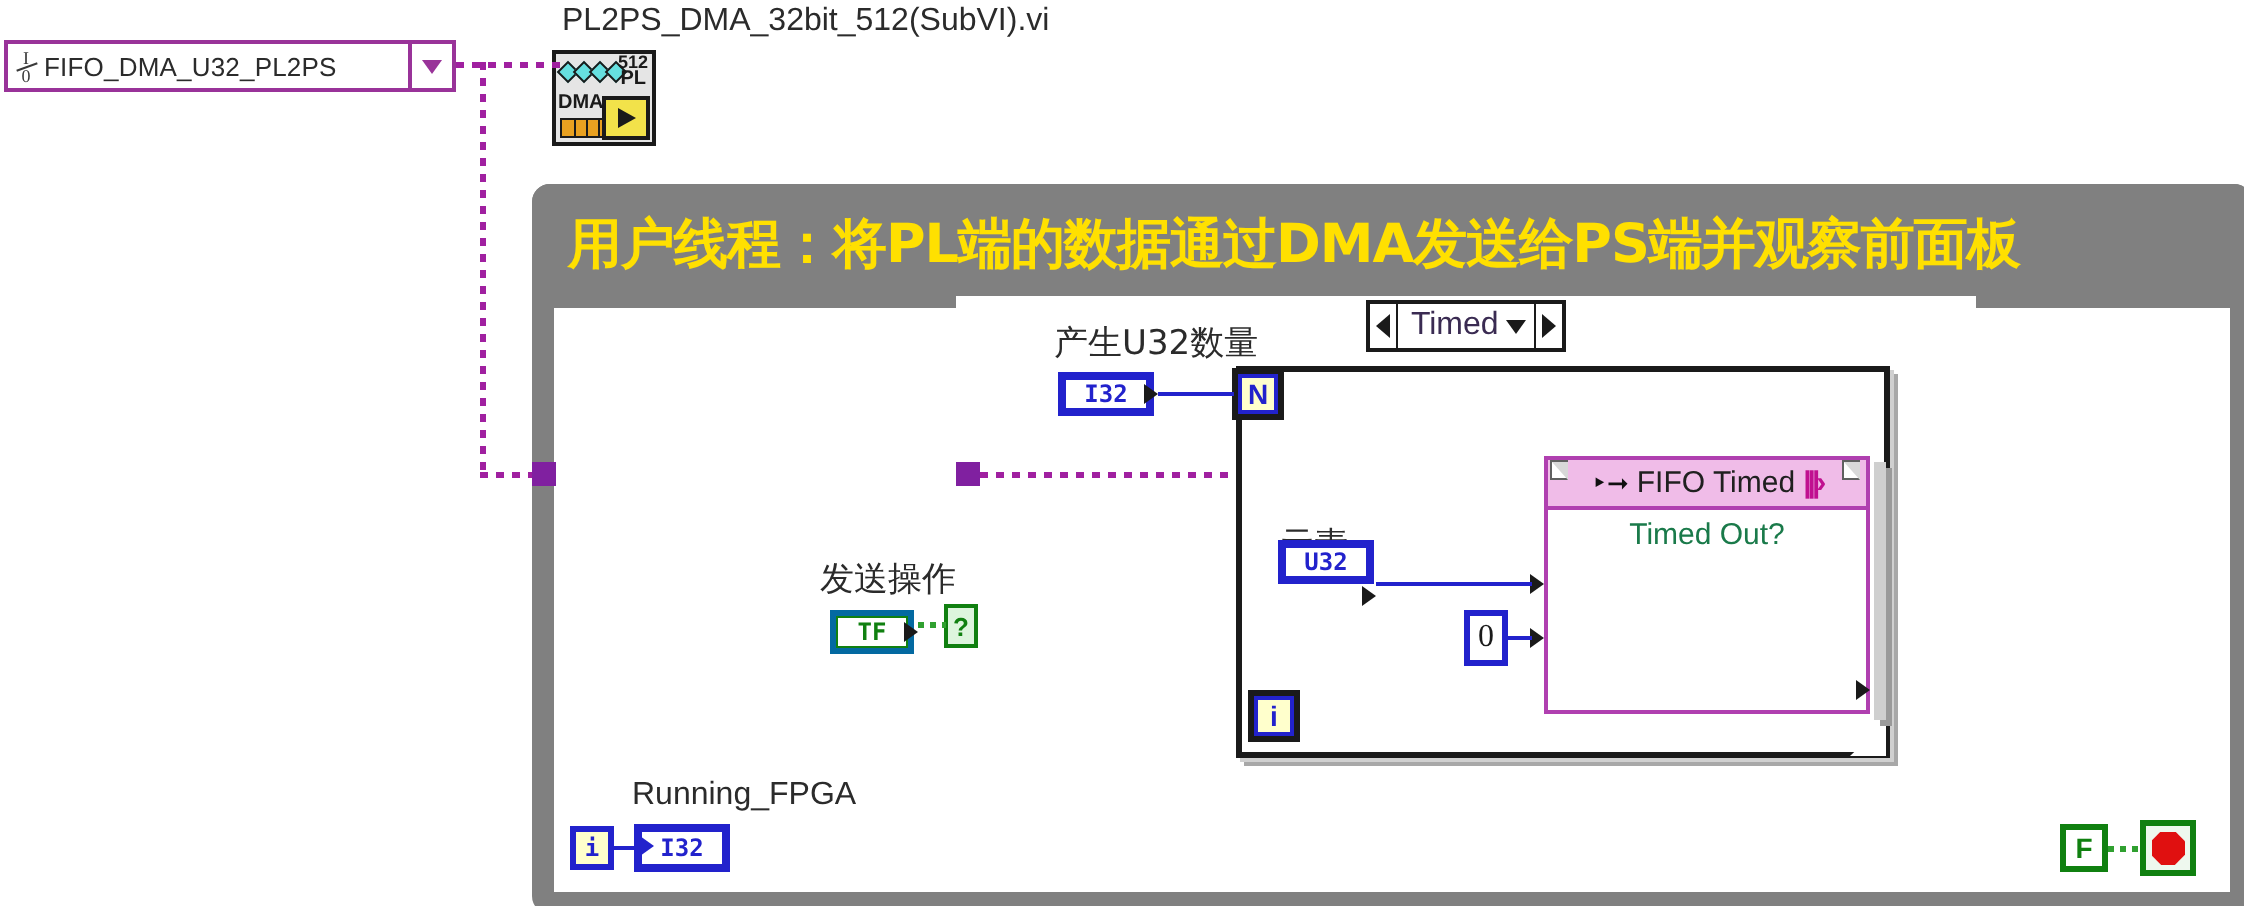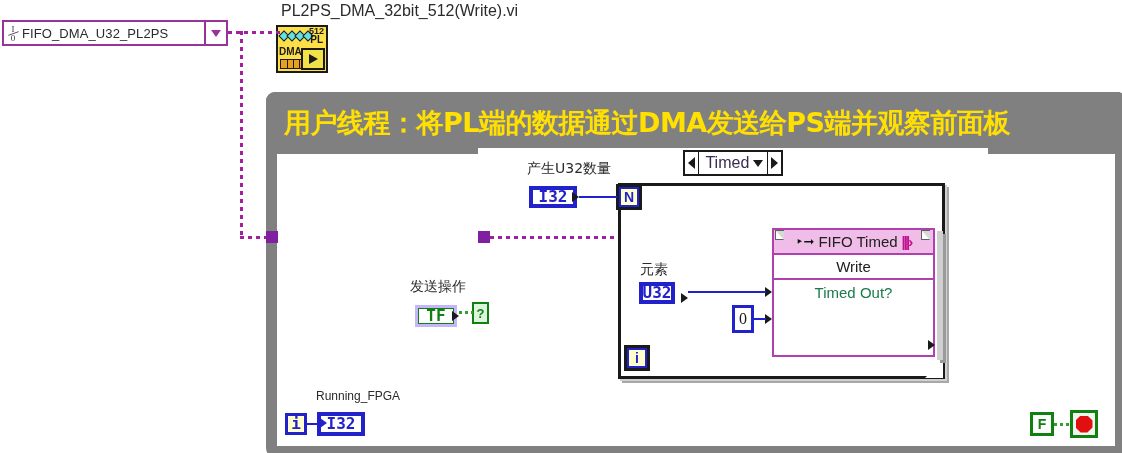--- a/index.html
+++ b/index.html
@@ -38,21 +38,21 @@
   }
 
   
   #subvi-title{
     left:281px;top:2px;font-size:16px;color:#2b2b2b;white-space:nowrap;
   }
 
   
   #dma-icon{
     left:276px;top:25px;width:52px;height:48px;
-    border:2px solid #1a1a1a;background:#fde047;box-sizing:border-box;
+    border:2px solid #1a1a1a;background:#e5e5e5;box-sizing:border-box;
   }
   #dma-icon .inner{position:relative;width:100%;height:100%;}
   #dma-icon .n512{position:absolute;right:2px;top:0px;font-size:9px;color:#1a1a1a;font-weight:bold;line-height:9px;}
   #dma-icon .pl{position:absolute;right:3px;top:8px;font-size:10px;color:#1a1a1a;font-weight:bold;line-height:10px;}
   #dma-icon .dma{position:absolute;left:1px;top:20px;font-size:10px;color:#1a1a1a;font-weight:bold;line-height:10px;}
   #dma-icon .dia{position:absolute;width:8px;height:8px;background:#66e0e0;border:1px solid #1a1a1a;transform:rotate(45deg);box-sizing:border-box;}
   #dma-icon .d1{left:2px;top:5px;}
   #dma-icon .d2{left:10px;top:5px;}
   #dma-icon .d3{left:18px;top:5px;}
   #dma-icon .d4{left:26px;top:5px;}
@@ -199,34 +199,34 @@
   }
   .term-arrow-out{
     position:absolute;width:0;height:0;
     border-top:5px solid transparent;border-bottom:5px solid transparent;
     border-left:7px solid #1a1a1a;
   }
 
   
   .term{
     position:absolute;box-sizing:border-box;display:flex;align-items:center;
-    justify-content:center;font-size:16px;font-weight:bold;line-height:12px;
+    justify-content:center;font-size:12px;font-weight:bold;line-height:12px;
     font-family:"DejaVu Sans Mono","Liberation Mono",monospace;
   }
   .term.ctrl-i32{
     border:3px solid #2222cc;background:#ffffff;color:#2222cc;
   }
   .term.ctrl-u32{
     border:3px solid #2222cc;background:#ffffff;color:#2222cc;
   }
   .term.ind-i32{
     border:3px solid #2222cc;background:#ffffff;color:#2222cc;
   }
   .term.ctrl-tf{
-    border:3px solid #c4b5fd;background:#ffffff;color:#108010;
+    border:3px solid #0369a1;background:#ffffff;color:#108010;
   }
   .term .inner-line{
     border:1px solid #2222cc;width:100%;height:100%;box-sizing:border-box;
     display:flex;align-items:center;justify-content:center;
   }
   .term.ctrl-tf .inner-line{border-color:#108010;}
   .tri-out{
     position:absolute;width:0;height:0;
     border-top:5px solid transparent;border-bottom:5px solid transparent;
     border-left:7px solid #1a1a1a;
@@ -250,22 +250,22 @@
     left:1070px;top:410px;width:28px;height:28px;
     border:3px solid #108010;background:#eef8ee;box-sizing:border-box;
     display:flex;align-items:center;justify-content:center;
   }
   #stop-term .oct{
     width:17px;height:17px;background:#e01010;
     clip-path:polygon(30% 0,70% 0,100% 30%,100% 70%,70% 100%,30% 100%,0 70%,0 30%);
   }
 
   
-  .lbl{position:absolute;font-size:12px;color:#2b2b2b;white-space:nowrap;}
-  .lbl-cn{font-family:"DejaVu Sans","Liberation Sans",sans-serif;font-size:14px;}
+  .lbl{position:absolute;font-size:16px;color:#2b2b2b;white-space:nowrap;}
+  .lbl-cn{font-family:"DejaVu Sans","Liberation Sans",sans-serif;font-size:17px;}
 
   
   .wire{position:absolute;background:#2222cc;}
   .wire-h{height:2px;}
   .junction{position:absolute;width:12px;height:12px;background:#8020a0;}
 
   .dotted-green{
     position:absolute;height:3px;
     background-image:linear-gradient(90deg,#30a030 0 3px,transparent 3px 6px);
     background-size:6px 3px;
@@ -291,21 +291,21 @@
         <div class="bar"></div>
         <b>0</b>
       </div>
   </div>
   <div class="label">FIFO_DMA_U32_PL2PS</div>
   <div class="dd">
     <div class="tri"></div>
   </div>
 </div>
 
-<div class="abs" id="subvi-title">PL2PS_DMA_32bit_512(Write).vi</div>
+<div class="abs" id="subvi-title">PL2PS_DMA_32bit_512(SubVI).vi</div>
 
 <div class="abs" id="dma-icon">
   <div class="inner">
     <div class="dia d1"></div>
     <div class="dia d2"></div>
     <div class="dia d3"></div>
     <div class="dia d4"></div>
     <div class="n512">512</div>
     <div class="pl">PL</div>
     <div class="dma">DMA</div>
@@ -364,21 +364,20 @@
 </div>
 
 <div class="abs" id="fifo-node-sh1"></div>
 <div class="abs" id="fifo-node-sh2"></div>
 <div class="abs" id="fifo-node">
   <div class="hdr">
     <span class="arrowin">‣➞</span>
     <span>FIFO Timed</span>
     <span class="bars">|||›</span>
   </div>
-  <div class="row r-write">Write</div>
   <div class="row r-timedout last">Timed Out?</div>
 </div>
 <div class="dogear abs" style="left:775px;top:230px;"></div>
 <div class="dogear abs" style="left:921px;top:230px;"></div>
 <div class="term-arrow abs" style="left:765px;top:287px;"></div>
 <div class="term-arrow abs" style="left:765px;top:314px;"></div>
 <div class="term-arrow-out abs" style="left:928px;top:340px;"></div>
 
 <div class="abs" id="timeout-const">0</div>
 <div class="wire wire-h abs" style="left:754px;top:318px;width:12px;"></div>
@@ -386,21 +385,21 @@
 <div class="lbl lbl-cn abs" style="left:527px;top:160px;">产生U32数量</div>
 <div class="term ctrl-i32 abs" style="left:529px;top:186px;width:48px;height:22px;">
   <div class="inner-line">
       <span>I32</span>
     </div>
 </div>
 <div class="tri-out abs" style="left:572px;top:192px;"></div>
 <div class="wire wire-h abs" style="left:579px;top:196px;width:38px;"></div>
 
 <div class="lbl lbl-cn abs" style="left:640px;top:261px;">元素</div>
-<div class="term ctrl-u32 abs" style="left:639px;top:282px;width:36px;height:22px;">
+<div class="term ctrl-u32 abs" style="left:639px;top:270px;width:48px;height:22px;">
   <div class="inner-line">
       <span>U32</span>
     </div>
 </div>
 <div class="tri-out abs" style="left:681px;top:293px;"></div>
 <div class="wire wire-h abs" style="left:688px;top:291px;width:78px;"></div>
 
 <div class="lbl lbl-cn abs" style="left:410px;top:278px;">发送操作</div>
 <div class="term ctrl-tf abs" style="left:415px;top:305px;width:42px;height:22px;">
   <div class="inner-line">

